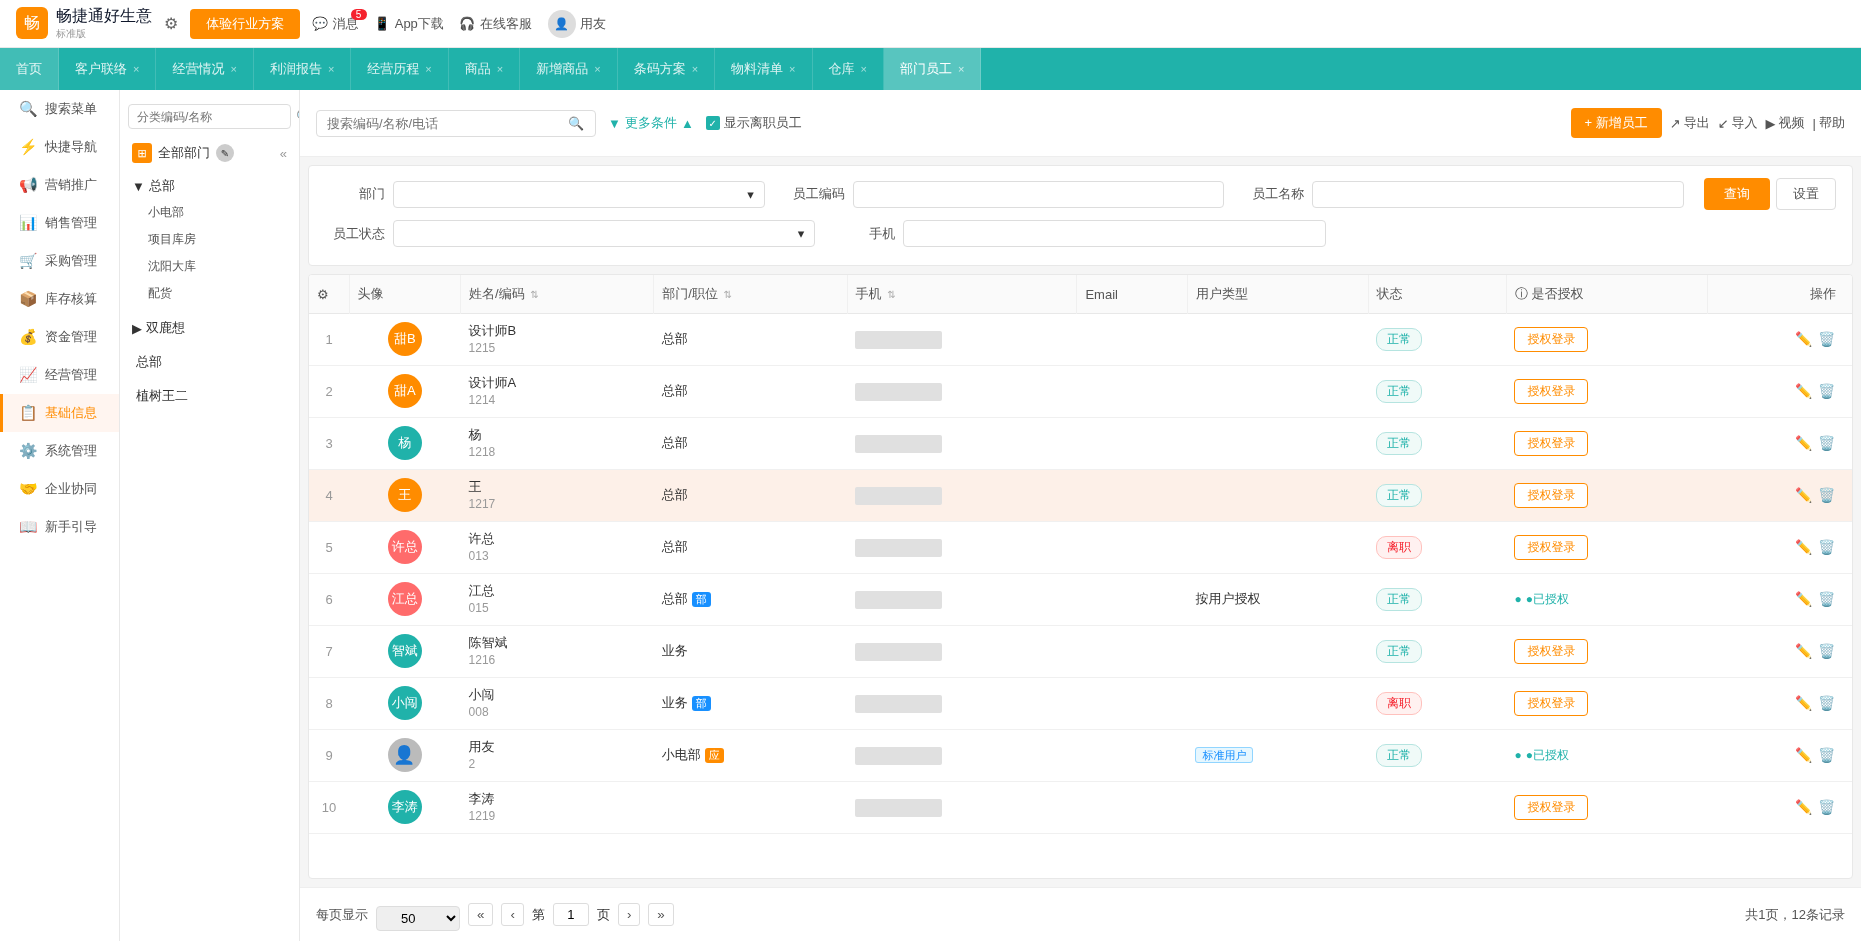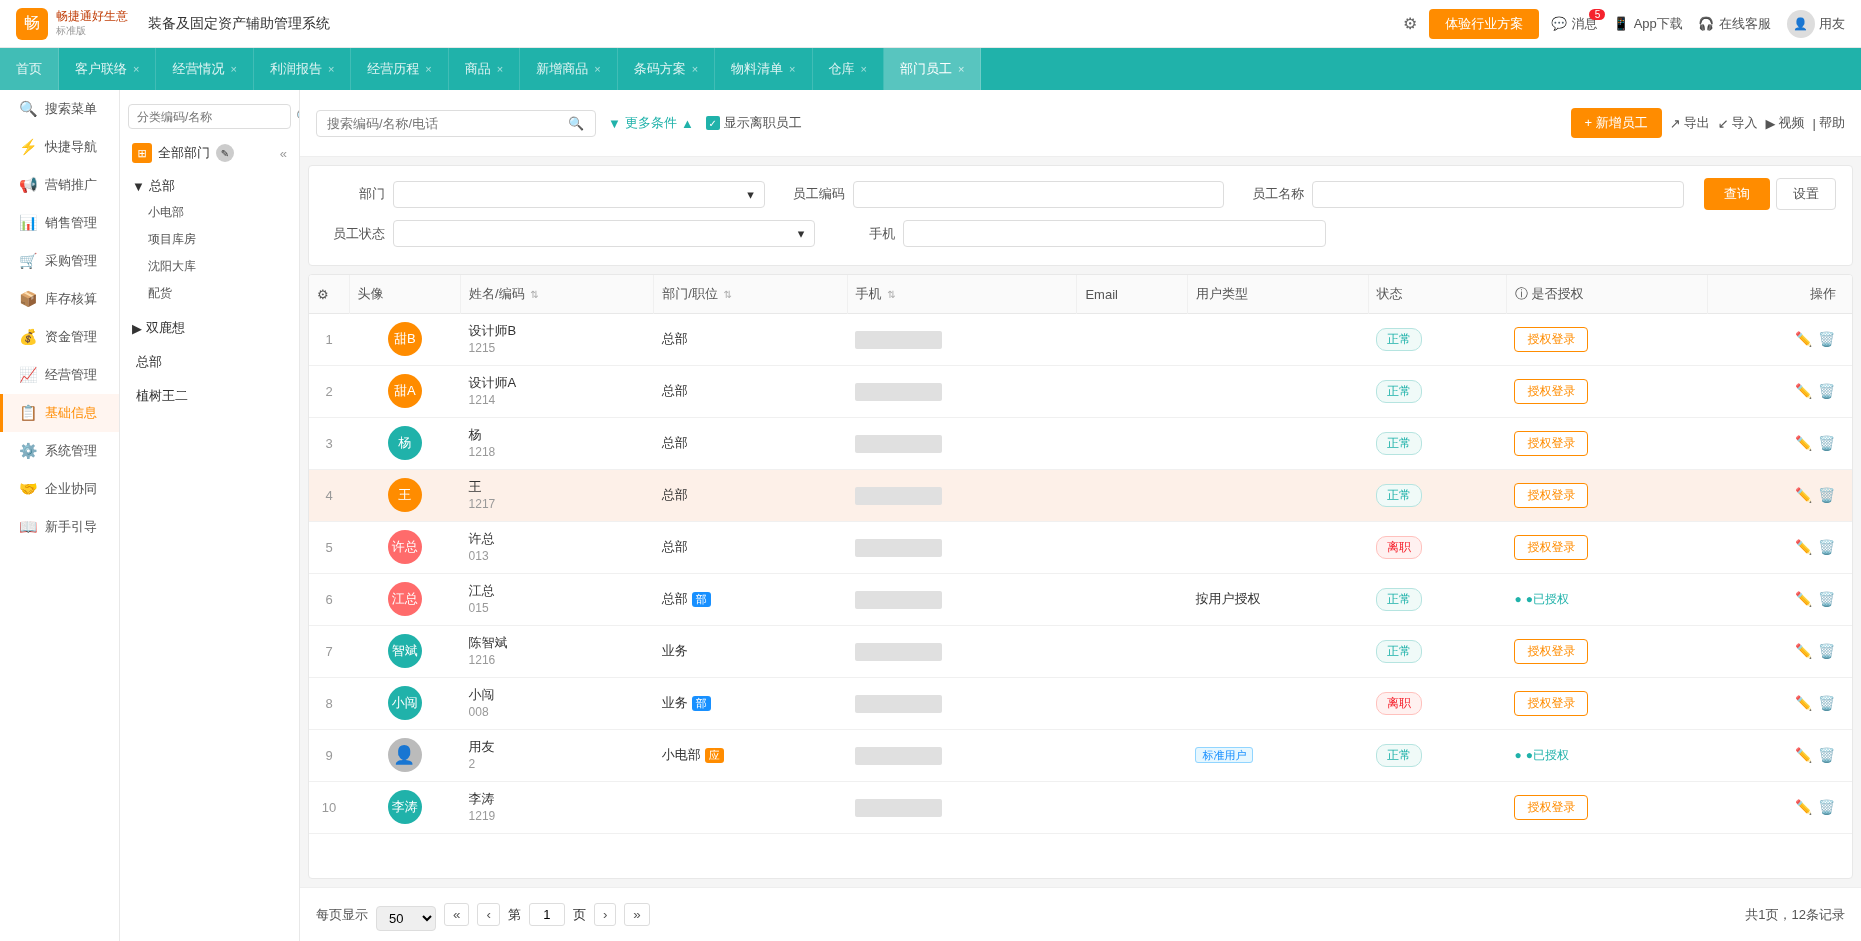--- a/index.html
+++ b/index.html
@@ -25,21 +25,21 @@
       width: 32px;
       height: 32px;
       background: #ff8c00;
       border-radius: 6px;
       display: flex;
       align-items: center;
       justify-content: center;
       color: white;
       font-size: 16px;
     }
-    .logo-text { font-size: 12px; color: #c2410c; line-height: 1.3; }
+    .logo-text { font-size: 16px; color: #0f172a; line-height: 1.3; }
     .logo-badge { font-size: 10px; color: #999; }
     .system-title {
       flex: 1;
       font-size: 14px;
       color: #333;
     }
     .top-actions {
       display: flex;
       align-items: center;
       gap: 16px;
@@ -502,21 +502,21 @@
       display: flex;
       align-items: center;
       gap: 8px;
       border-top: 1px solid #eee;
       font-size: 13px;
     }
     .page-size-label { color: #555; }
     .page-size-select {
       border: 1px solid #ddd;
       border-radius: 4px;
-      padding: 3px 8px;
+      padding: 3px 20px;
       font-size: 13px;
       margin-top: 8px;
     }
     .page-nav-btn {
       border: 1px solid #ddd;
       border-radius: 3px;
       padding: 3px 8px;
       background: #fff;
       cursor: pointer;
       color: #555;
@@ -546,21 +546,20 @@
 <body>
 
 <div class="top-bar">
   <div class="logo-area">
     <div class="logo-icon">畅</div>
     <div>
       <div class="logo-text">畅捷通好生意</div>
       <div class="logo-badge">标准版</div>
     </div>
   </div>
-  <div class="system-title">装备及固定资产辅助管理系统</div>
   <button class="gear-btn">⚙</button>
   <button class="btn-trial">体验行业方案</button>
   <div class="top-actions">
     <div class="top-icon-btn">
       <span>💬</span>
       <span>消息</span>
       <span class="badge-red">5</span>
     </div>
     <div class="top-icon-btn">
       <span>📱</span>

